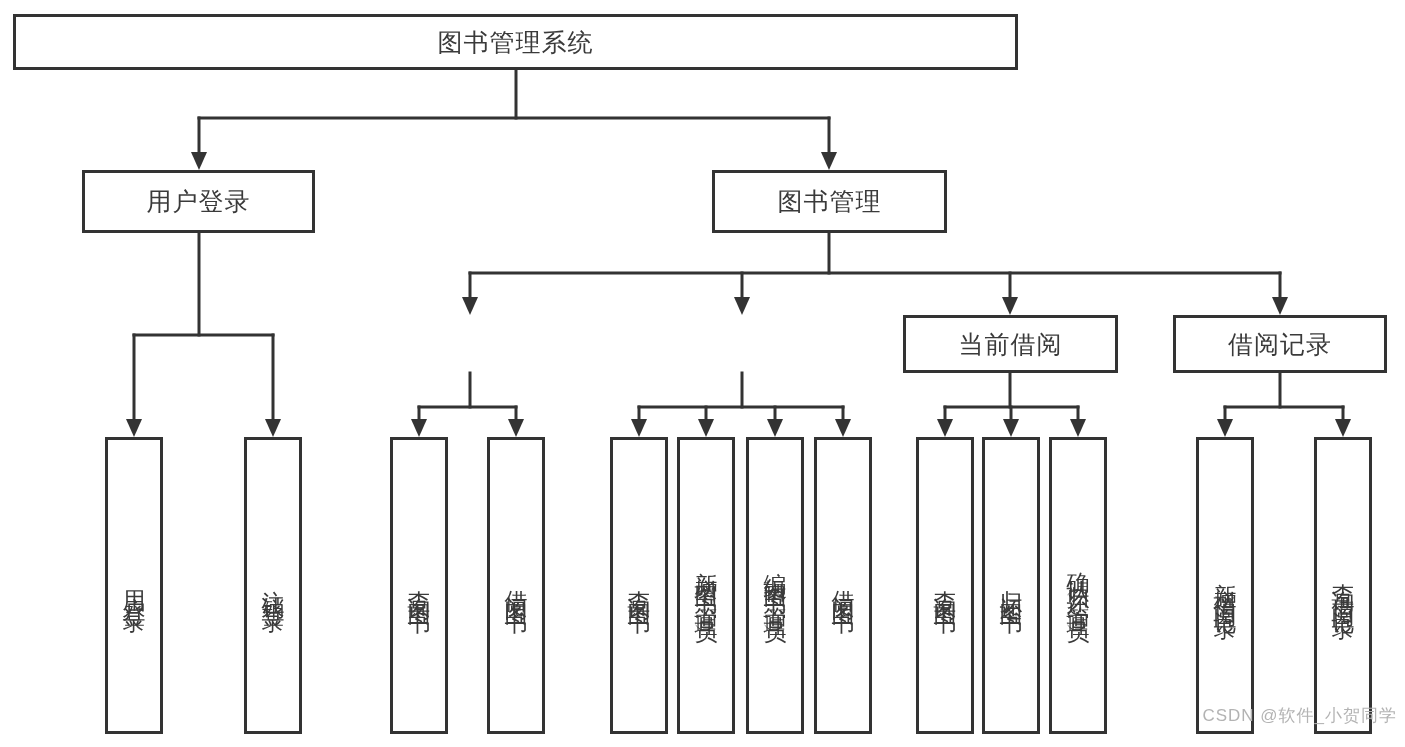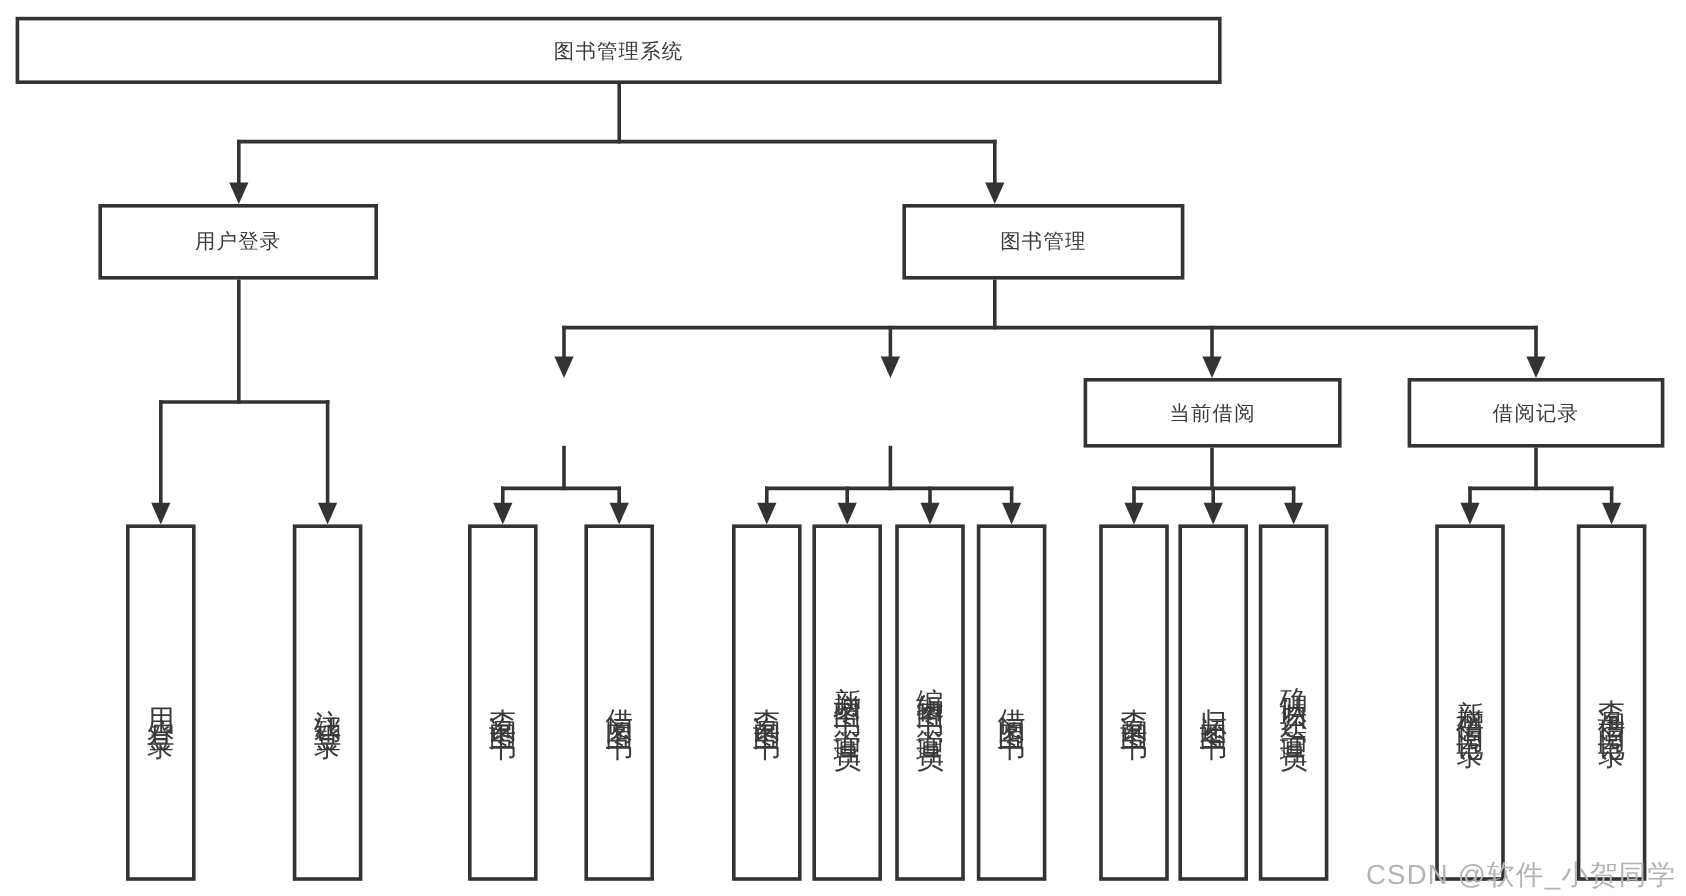--- a/index.html
+++ b/index.html
@@ -20,38 +20,38 @@
   .node {
     position: absolute;
     box-sizing: border-box;
     border: 3px solid #333333;
     background: #ffffff;
     color: #3a3a3a;
     display: flex;
     align-items: center;
     justify-content: center;
     text-align: center;
-    font-size: 17px;
+    font-size: 25px;
     letter-spacing: 1px;
     line-height: 1;
   }
   .node.leaf {
     writing-mode: vertical-rl;
     text-orientation: mixed;
     font-size: 23px;
     letter-spacing: 7px;
     width: 58px;
     top: 437px;
     height: 297px;
   }
   
   .n-root   { left: 13px;  top: 14px;  width: 1005px; height: 56px; }
   
   .n-login  { left: 82px;  top: 170px; width: 233px;  height: 63px; }
-  .n-mgmt   { left: 712px; top: 170px; width: 235px;  height: 63px; margin-left: 40px; }
+  .n-mgmt   { left: 712px; top: 170px; width: 235px;  height: 63px; }
   
   .lvl3     { top: 315px; height: 58px; }
   .n-nbr    { left: 363px;  width: 215px; }
   .n-bb     { left: 635px;  width: 214px; }
   .n-cb     { left: 903px;  width: 215px; }
   .n-br     { left: 1173px; width: 214px; }
   
   .lf-1  { left: 105px; }
   .lf-2  { left: 244px; }
   .lf-3  { left: 390px; }
@@ -61,22 +61,22 @@
   .lf-7  { left: 746px; }
   .lf-8  { left: 814px; }
   .lf-9  { left: 916px; }
   .lf-10 { left: 982px; }
   .lf-11 { left: 1049px; }
   .lf-12 { left: 1196px; }
   .lf-13 { left: 1314px; }
   .watermark {
     position: absolute;
     right: 8px;
-    bottom: 2px;
-    font-size: 23px;
+    bottom: 20px;
+    font-size: 17px;
     color: #b3b3b3;
     letter-spacing: 1px;
     white-space: nowrap;
   }
 </style>
 </head>
 <body>
 
 <div class="canvas">
 

